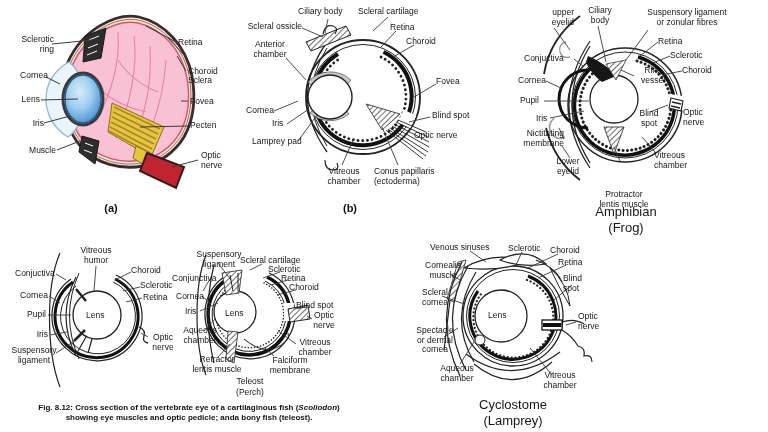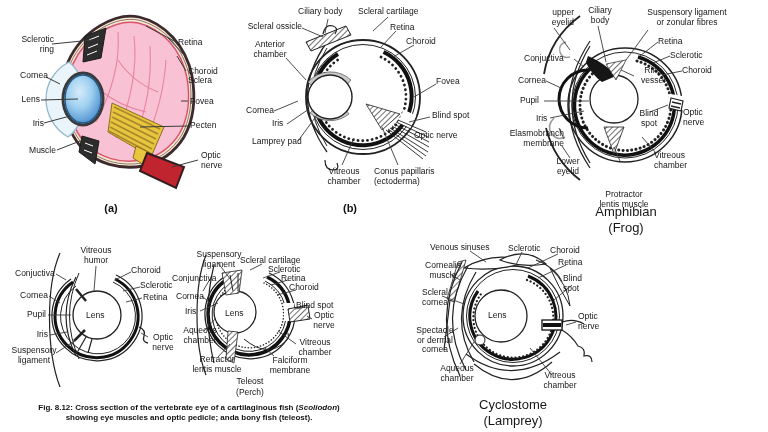--- a/index.html
+++ b/index.html
@@ -238,21 +238,21 @@
     <span class="lbl" style="left:34px;top:54px;">Conjuctiva</span>
     <span class="lbl c" style="left:142px;top:66px;width:42px;">Ring
 vessel</span>
     <span class="lbl" style="left:28px;top:76px;">Cornea</span>
     <span class="lbl" style="left:30px;top:96px;">Pupil</span>
     <span class="lbl" style="left:46px;top:114px;">Iris</span>
     <span class="lbl c" style="left:140px;top:109px;width:38px;">Blind
 spot</span>
     <span class="lbl" style="left:193px;top:108px;width:36px;">Optic
 nerve</span>
-    <span class="lbl r" style="left:8px;top:129px;width:66px;">Elasmobranch
+    <span class="lbl r" style="left:8px;top:129px;width:66px;">Nictitating
 membrane</span>
     <span class="lbl c" style="left:54px;top:157px;width:48px;">Lower
 eyelid</span>
     <span class="lbl c" style="left:98px;top:162px;width:72px;margin-top:28px;">Protractor
 lentis muscle</span>
     <span class="lbl" style="left:164px;top:151px;width:50px;">Vitreous
 chamber</span>
     <span class="dcap" style="left:98px;top:204px;width:76px;">Amphibian
 (Frog)</span>
   </div>

